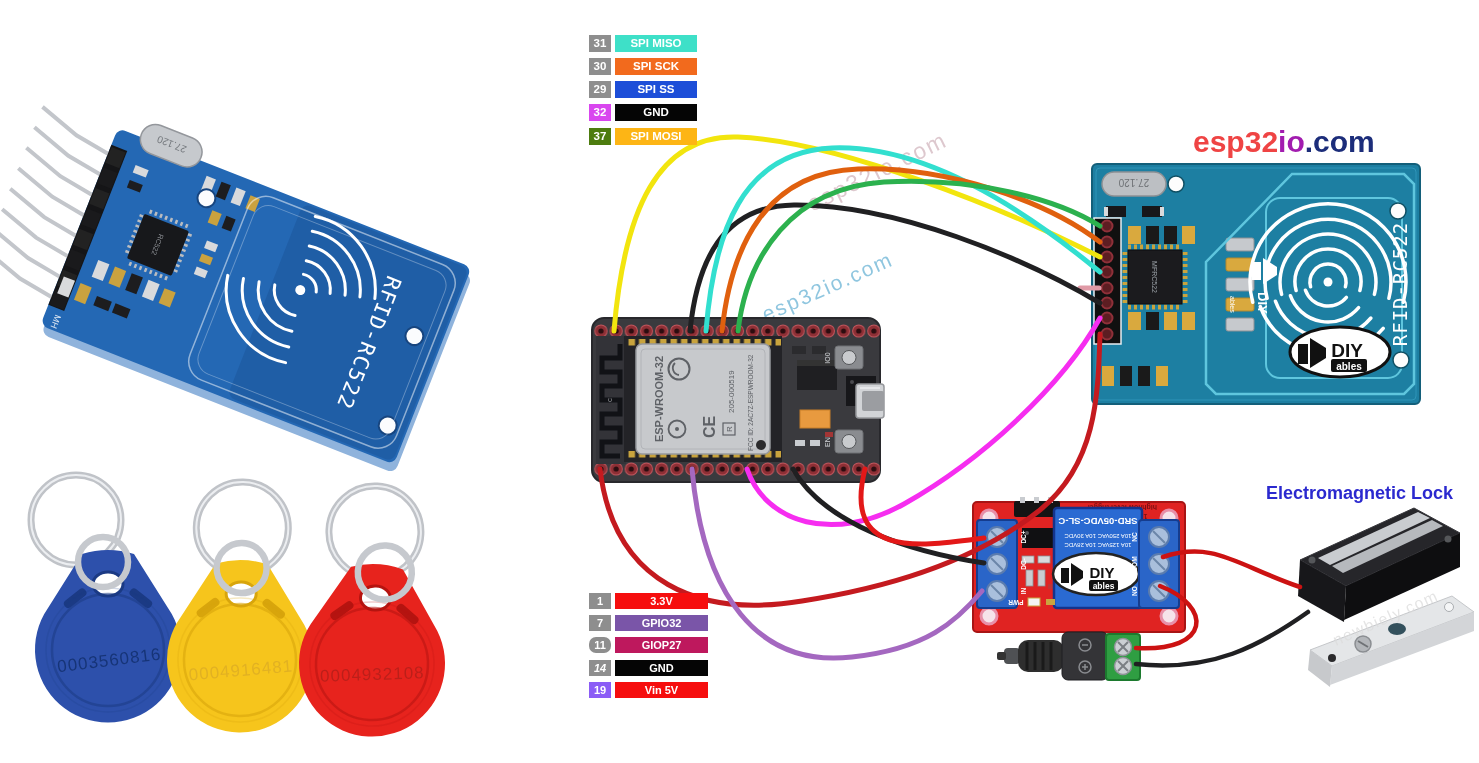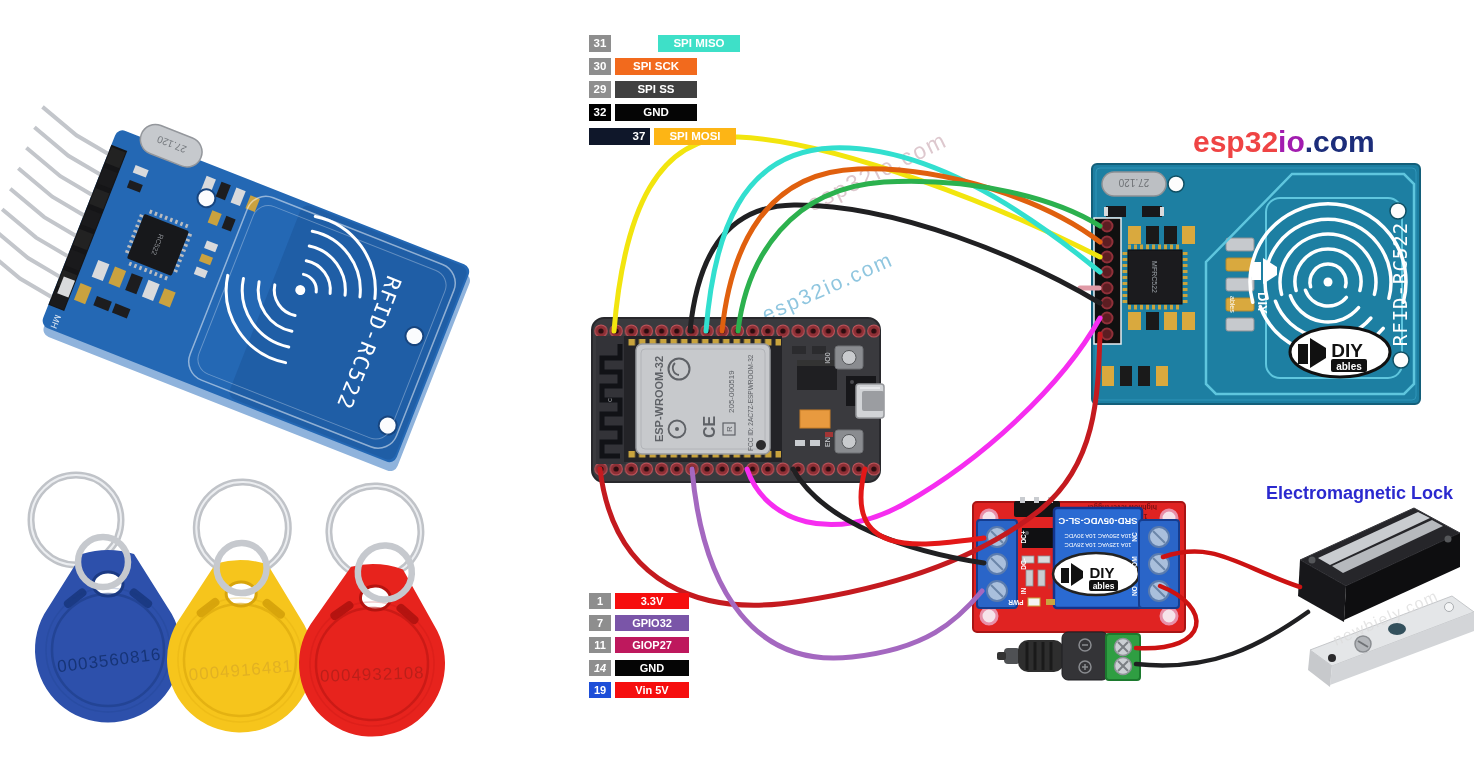--- a/index.html
+++ b/index.html
@@ -7,21 +7,21 @@
          font-family:"Liberation Sans",sans-serif;}
   #diagram-svg{position:absolute;left:0;top:0;}
   .w{fill:none;stroke-width:5;stroke-linecap:round;}
   .wthin{fill:none;stroke-width:4.5;stroke-linecap:round;}
   .lgd{position:absolute;display:flex;font-weight:bold;color:#fff;}
   .lgd .badge{width:22px;text-align:center;margin-right:4px;}
   .lgd .lbl{text-align:center;}
   .lt{height:17px;line-height:17px;font-size:11.5px;justify-content:flex-end;}
   .lt .lbl{width:82px;}
   .lb{height:16px;line-height:16px;font-size:11px;}
-  .lb .lbl{width:74px;}
+  .lb .lbl{width:93px;}
   #site-logo{position:absolute;left:1193px;top:125px;font-weight:bold;font-size:30px;letter-spacing:0;}
   .caption{position:absolute;font-weight:bold;}
   #lock-caption{left:1266px;top:483px;font-size:18px;}
   #adapter-caption{left:975px;top:690px;font-size:19.5px;}
   svg text{font-family:"Liberation Sans",sans-serif;}
   .mono{font-family:"DejaVu Sans Mono",monospace;}
 </style>
 </head>
 <body>
 
@@ -457,53 +457,53 @@
     <path class="wthin" d="M1136,664 C1212,672 1260,646 1308,612" stroke="#202022"></path>
   </g>
 </svg>
 
 <div id="site-logo"><span style="color: #ef4444;">esp32</span><span style="color: #a21caf;">io</span><span style="color: rgb(28, 45, 122);">.com</span></div>
 
 <div class="caption" id="lock-caption" style="color: rgb(43, 41, 207);">Electromagnetic Lock</div>
 
 <div class="lgd lt" style="left:589px;top:35px">
   <div class="badge" style="background-color: rgb(142, 142, 142);">31</div>
-  <div class="lbl" style="background-color: rgb(62, 224, 200); margin-left: 43px;">SPI MISO</div>
+  <div class="lbl" style="background-color: rgb(62, 224, 200);">SPI MISO</div>
 </div>
 <div class="lgd lt" style="left:589px;top:58px">
   <div class="badge" style="background-color: rgb(142, 142, 142);">30</div>
   <div class="lbl" style="background-color: rgb(242, 106, 29);">SPI SCK</div>
 </div>
 <div class="lgd lt" style="left:589px;top:81px">
   <div class="badge" style="background-color: rgb(142, 142, 142);">29</div>
-  <div class="lbl" style="background-color: #404040;">SPI SS</div>
+  <div class="lbl" style="background-color: #1d4ed8;">SPI SS</div>
 </div>
 <div class="lgd lt" style="left:589px;top:104px">
-  <div class="badge" style="background-color: #000000;">32</div>
+  <div class="badge" style="background-color: #d946ef;">32</div>
   <div class="lbl" style="background-color: rgb(5, 5, 5);">GND</div>
 </div>
 <div class="lgd lt" style="left:589px;top:128px">
-  <div class="badge" style="background-color: #0f172a; padding-left: 39px;">37</div>
+  <div class="badge" style="background-color: #4d7c0f;">37</div>
   <div class="lbl" style="background-color: rgb(253, 181, 21);">SPI MOSI</div>
 </div>
 
 <div class="lgd lb" style="left:589px;top:593px">
   <div class="badge" style="background-color: rgb(142, 142, 142);">1</div>
   <div class="lbl" style="background-color: rgb(246, 14, 14);">3.3V</div>
 </div>
 <div class="lgd lb" style="left:589px;top:615px">
   <div class="badge" style="background-color: rgb(142, 142, 142);">7</div>
   <div class="lbl" style="background-color: rgb(122, 85, 168);">GPIO32</div>
 </div>
 <div class="lgd lb" style="left:589px;top:637px">
-  <div class="badge" style="background-color: rgb(142, 142, 142);">11</div>
+  <div class="badge" style="background-color: rgb(142, 142, 142); border-radius: 7px;">11</div>
   <div class="lbl" style="background-color: #be185d;">GIOP27</div>
 </div>
 <div class="lgd lb" style="left:589px;top:660px">
   <div class="badge" style="background-color: rgb(142, 142, 142); font-style: italic;">14</div>
   <div class="lbl" style="background-color: rgb(5, 5, 5);">GND</div>
 </div>
 <div class="lgd lb" style="left:589px;top:682px">
-  <div class="badge" style="background-color: #1d4ed8;">19</div>
+  <div class="badge" style="background-color: #8b5cf6;">19</div>
   <div class="lbl" style="background-color: rgb(246, 14, 14);">Vin 5V</div>
 </div>
 
 </div>
 
 </body></html>

